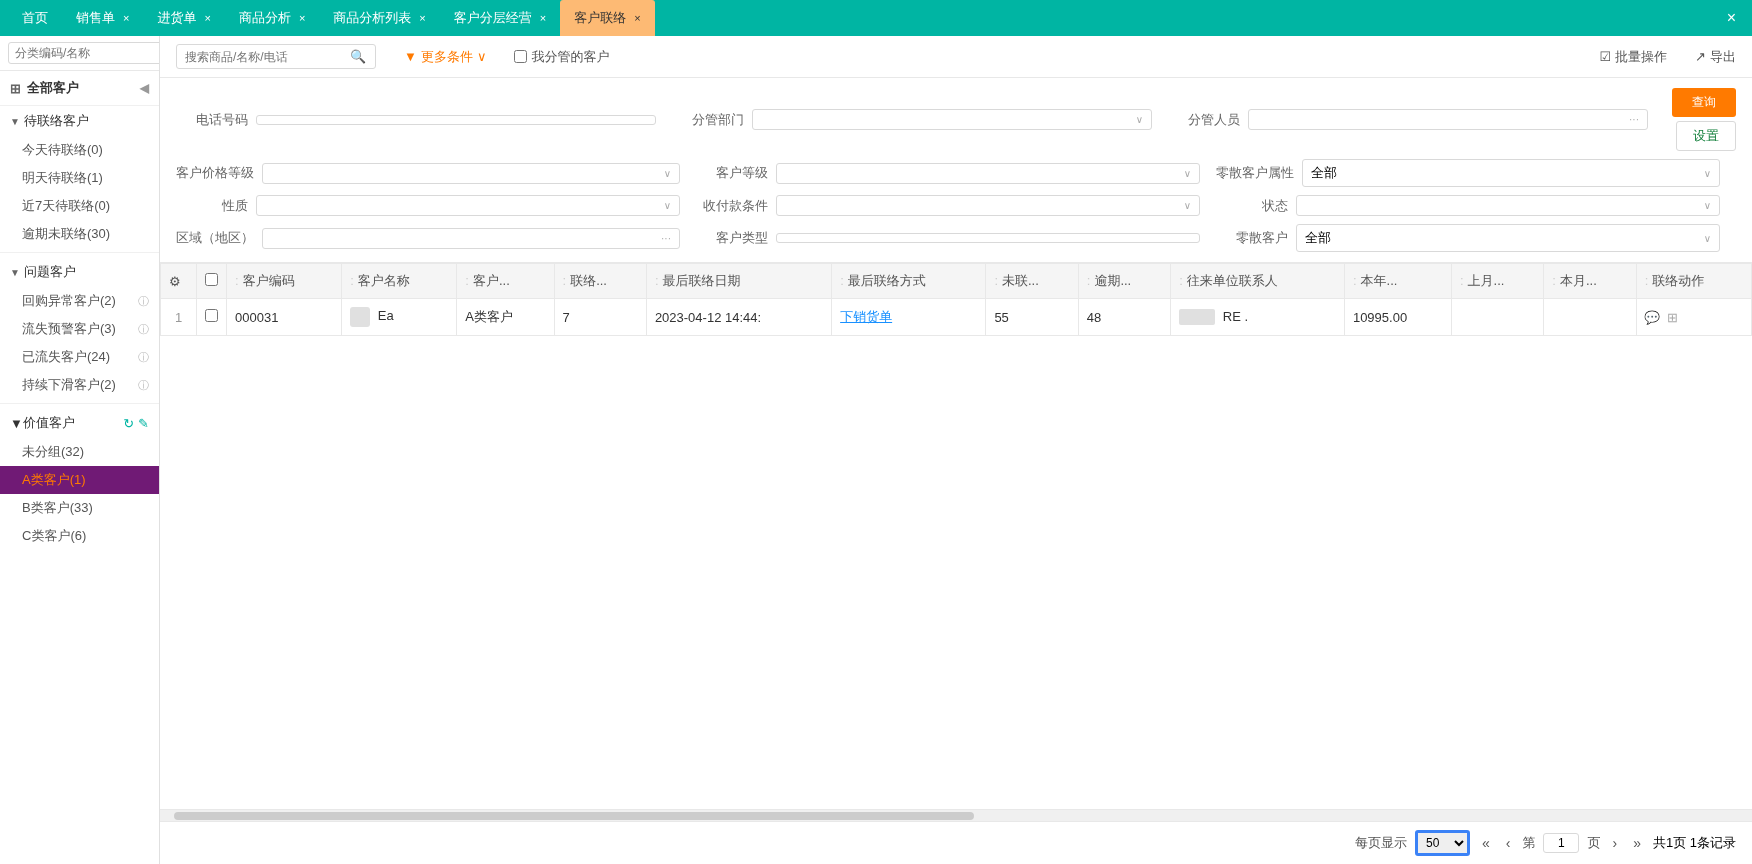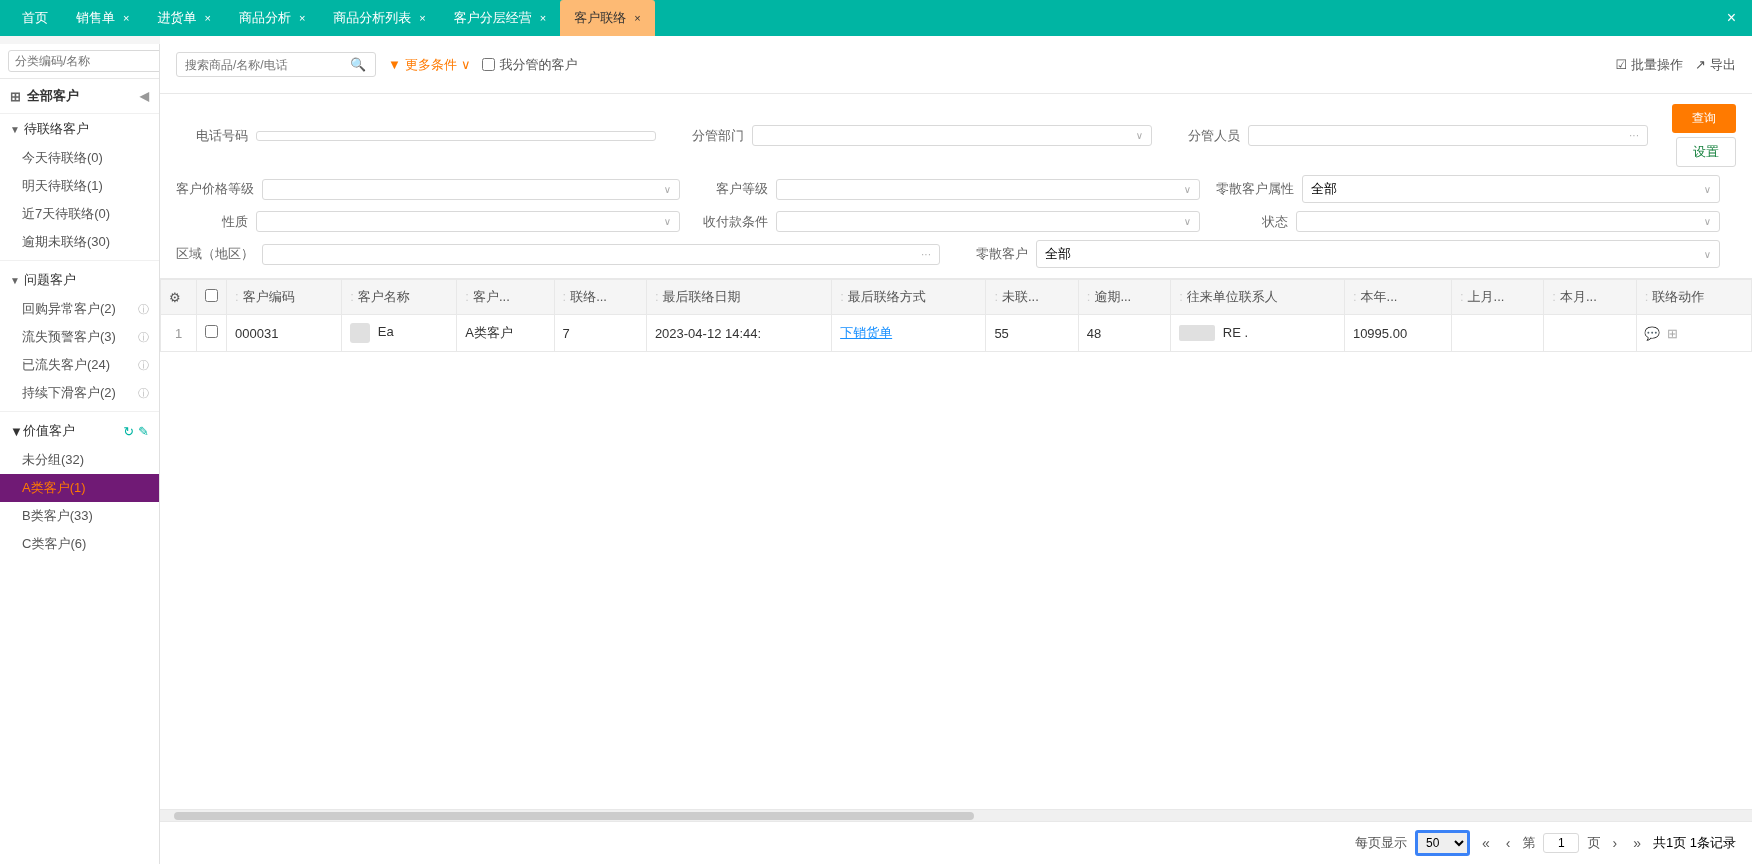--- a/index.html
+++ b/index.html
@@ -20,21 +20,21 @@
     .top-nav .nav-item .close-icon { font-size: 11px; color: inherit; margin-left: 4px; }
     .top-nav .spacer { flex: 1; }
     .top-nav .window-close { color: #fff; font-size: 16px; cursor: pointer; padding: 0 8px; }
 
     
     .main-layout { display: flex; height: calc(864px - 36px); }
 
     
     .sidebar {
       width: 160px; background: #fff; border-right: 1px solid #e0e0e0;
-      display: flex; flex-direction: column; flex-shrink: 0; overflow-y: auto; margin-top: 8px;
+      display: flex; flex-direction: column; flex-shrink: 0; overflow-y: auto;
     }
     .sidebar-search {
       display: flex; align-items: center; padding: 6px 8px;
       border-bottom: 1px solid #e8e8e8;
     }
     .sidebar-search input {
       flex: 1; border: 1px solid #d9d9d9; border-radius: 3px; padding: 3px 6px;
       font-size: 12px; outline: none; color: #999;
     }
 
@@ -65,21 +65,21 @@
     .sidebar-value-header {
       display: flex; align-items: center; padding: 6px 10px; cursor: pointer; color: #333; font-weight: 500;
     }
     .sidebar-value-header .action-icons { margin-left: auto; display: flex; gap: 4px; color: #00b5a3; }
 
     
     .content { flex: 1; display: flex; flex-direction: column; overflow: hidden; background: #f5f5f5; }
 
     
     .filter-bar {
-      background: #fff; padding: 16px 16px; display: flex; align-items: center; gap: 12px;
+      background: #fff; padding: 8px 16px; display: flex; align-items: center; gap: 28px;
       border-bottom: 1px solid #e8e8e8;
       justify-content: center;
     }
     .filter-search {
       display: flex; align-items: center; border: 1px solid #d9d9d9; border-radius: 3px;
       padding: 4px 8px; width: 200px; gap: 6px;
     }
     .filter-search input { border: none; outline: none; flex: 1; font-size: 12px; color: #999; }
     .filter-search .search-icon { color: #00b5a3; cursor: pointer; }
     .more-filter { display: flex; align-items: center; gap: 4px; color: #ff7a00; cursor: pointer; white-space: nowrap; }
@@ -377,20 +377,26 @@
           </div>
         </div>
       </div>
 
       <div class="filter-row">
         <div class="filter-cell">
           <span class="filter-label">区域（地区）</span>
           <div class="filter-input">
             <span></span>
               <span class="arrow">···</span>
+          </div>
+        </div>
+        <div class="filter-cell">
+          <span class="filter-label">客户类型</span>
+          <div class="filter-input">
+            <span></span>
           </div>
         </div>
         <div class="filter-cell">
           <span class="filter-label">零散客户</span>
           <div class="filter-input">
             <span>全部</span>
             <span class="arrow">∨</span>
           </div>
         </div>
       </div>

